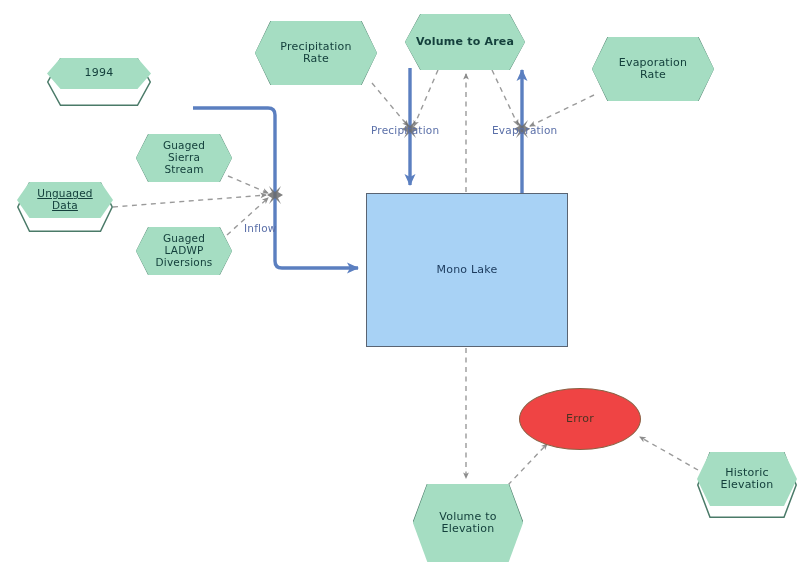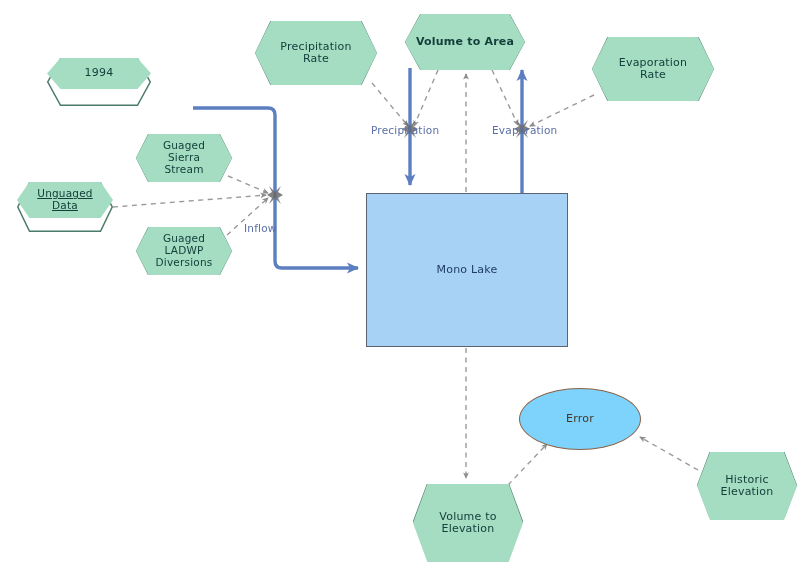--- a/index.html
+++ b/index.html
@@ -37,21 +37,21 @@
     font-family: "DejaVu Sans", sans-serif;
     letter-spacing: 0.2px;
     white-space: pre-line;
   }
   .hex {
     background: #a5ddc2;
     color: #14403c;
     clip-path: polygon(13% 0%, 87% 0%, 100% 50%, 87% 100%, 13% 100%, 0% 50%);
   }
   .ellipse {
-    background: #7dd3fc;
+    background: #ef4444;
     border: 1.5px solid #8a6245;
     border-radius: 50%;
     color: #4a3322;
   }
   .stock {
     background: #a8d2f5;
     border: 1.6px solid #5a6472;
     color: #1b3a5c;
   }
   .flow-label {
@@ -155,21 +155,21 @@
     <span>Guaged
 LADWP
 Diversions</span>
   </div>
 
   <div class="node hex" style="left:413px;top:484px;width:110px;height:78px;font-size:11px;">
     <span>Volume to
 Elevation</span>
   </div>
 
-  <div class="node hex" style="left:697px;top:452px;width:100px;height:68px;font-size:11px;">
+  <div class="node hex" style="left:697px;top:452px;width:100px;height:54px;font-size:11px;">
     <span>Historic
 Elevation</span>
   </div>
 
   <div class="node stock" style="left:366px;top:193px;width:202px;height:154px;font-size:11px;">
     <span>Mono Lake</span>
   </div>
 
   <div class="node ellipse" style="left:519px;top:388px;width:122px;height:62px;font-size:11px;">
     <span>Error</span>

